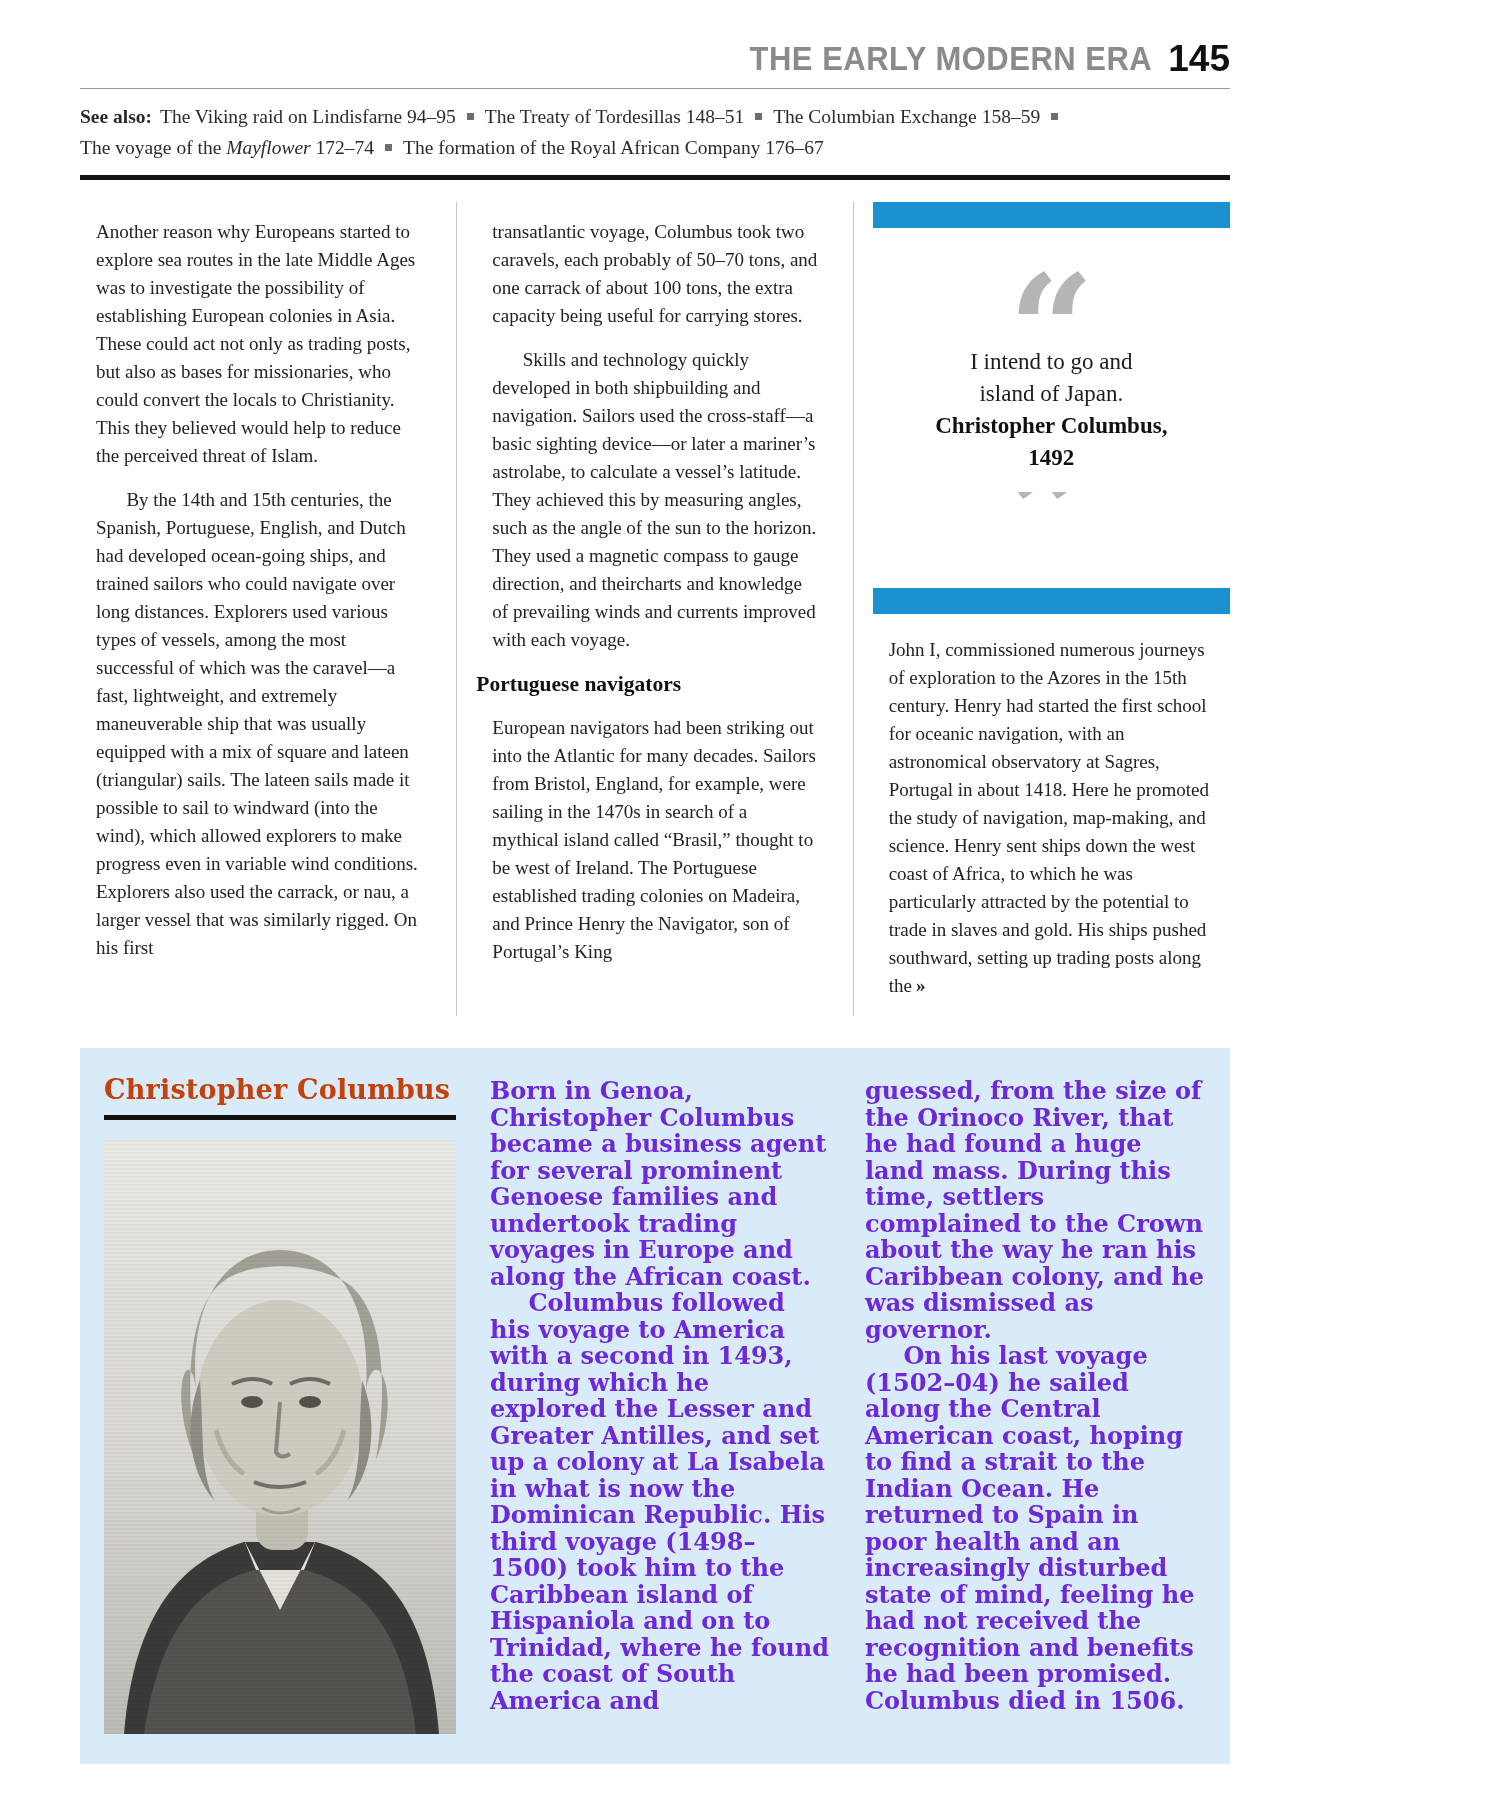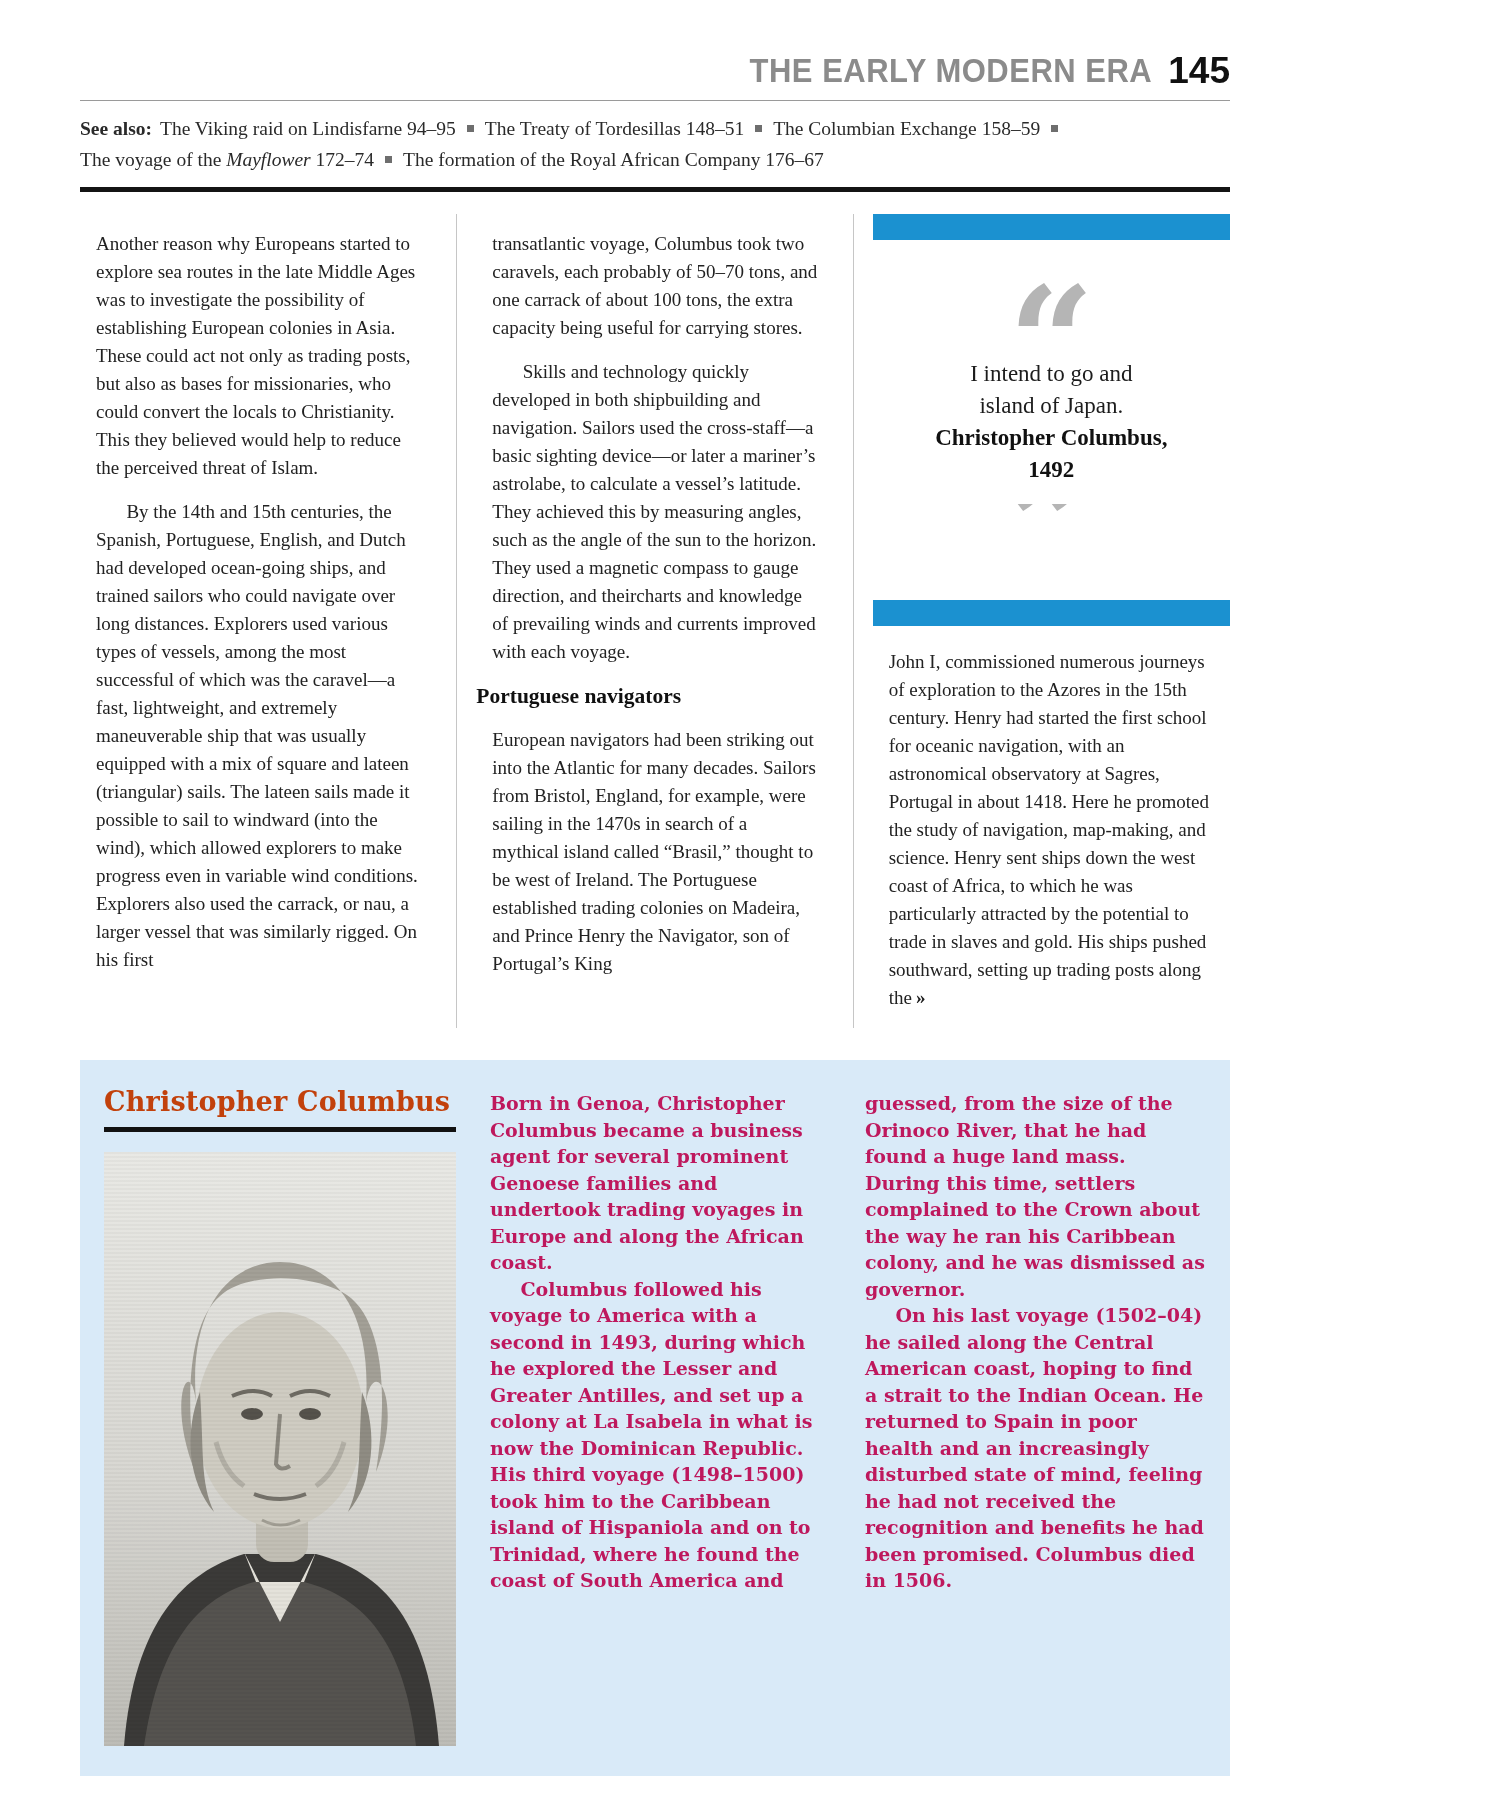--- a/index.html
+++ b/index.html
@@ -6,21 +6,21 @@
   body { background:#ffffff; }
   .page {
     position:relative;
     width:1506px; height:1800px;
     background:#ffffff;
     overflow:hidden;
     font-family:"Liberation Serif", serif;
     color:#1e1e1e;
   }
   .content {
-    position:absolute; left:80px; top:12px;
+    position:absolute; left:80px; top:0;
     width:1150px;
   }
 
   
   .runhead {
     margin-top:38px;
     display:flex; justify-content:flex-end; align-items:baseline; gap:16px;
     font-family:"Liberation Sans", sans-serif;
   }
   .runhead .sect {
@@ -103,21 +103,21 @@
     font-family:"DejaVu Serif", serif;
     padding-bottom:10px; margin-bottom:20px;
     border-bottom:5px solid #121212;
     letter-spacing:0.2px;
   }
   .portrait { width:352px; height:594px; display:block; }
   .bio-col {
     flex:1;
     font-family:"DejaVu Serif", serif;
     font-weight:bold;
-    font-size:19px; line-height:26.5px; color:#be185d;
+    font-size:24px; line-height:26.5px; color:#6d28d9;
     padding-top:4px;
   }
   .bio-col p { margin:0; }
   .bio-col p.ind { text-indent:1.6em; }
 </style>
 </head>
 <body>
 
 <div class="page">
   <div class="content">

